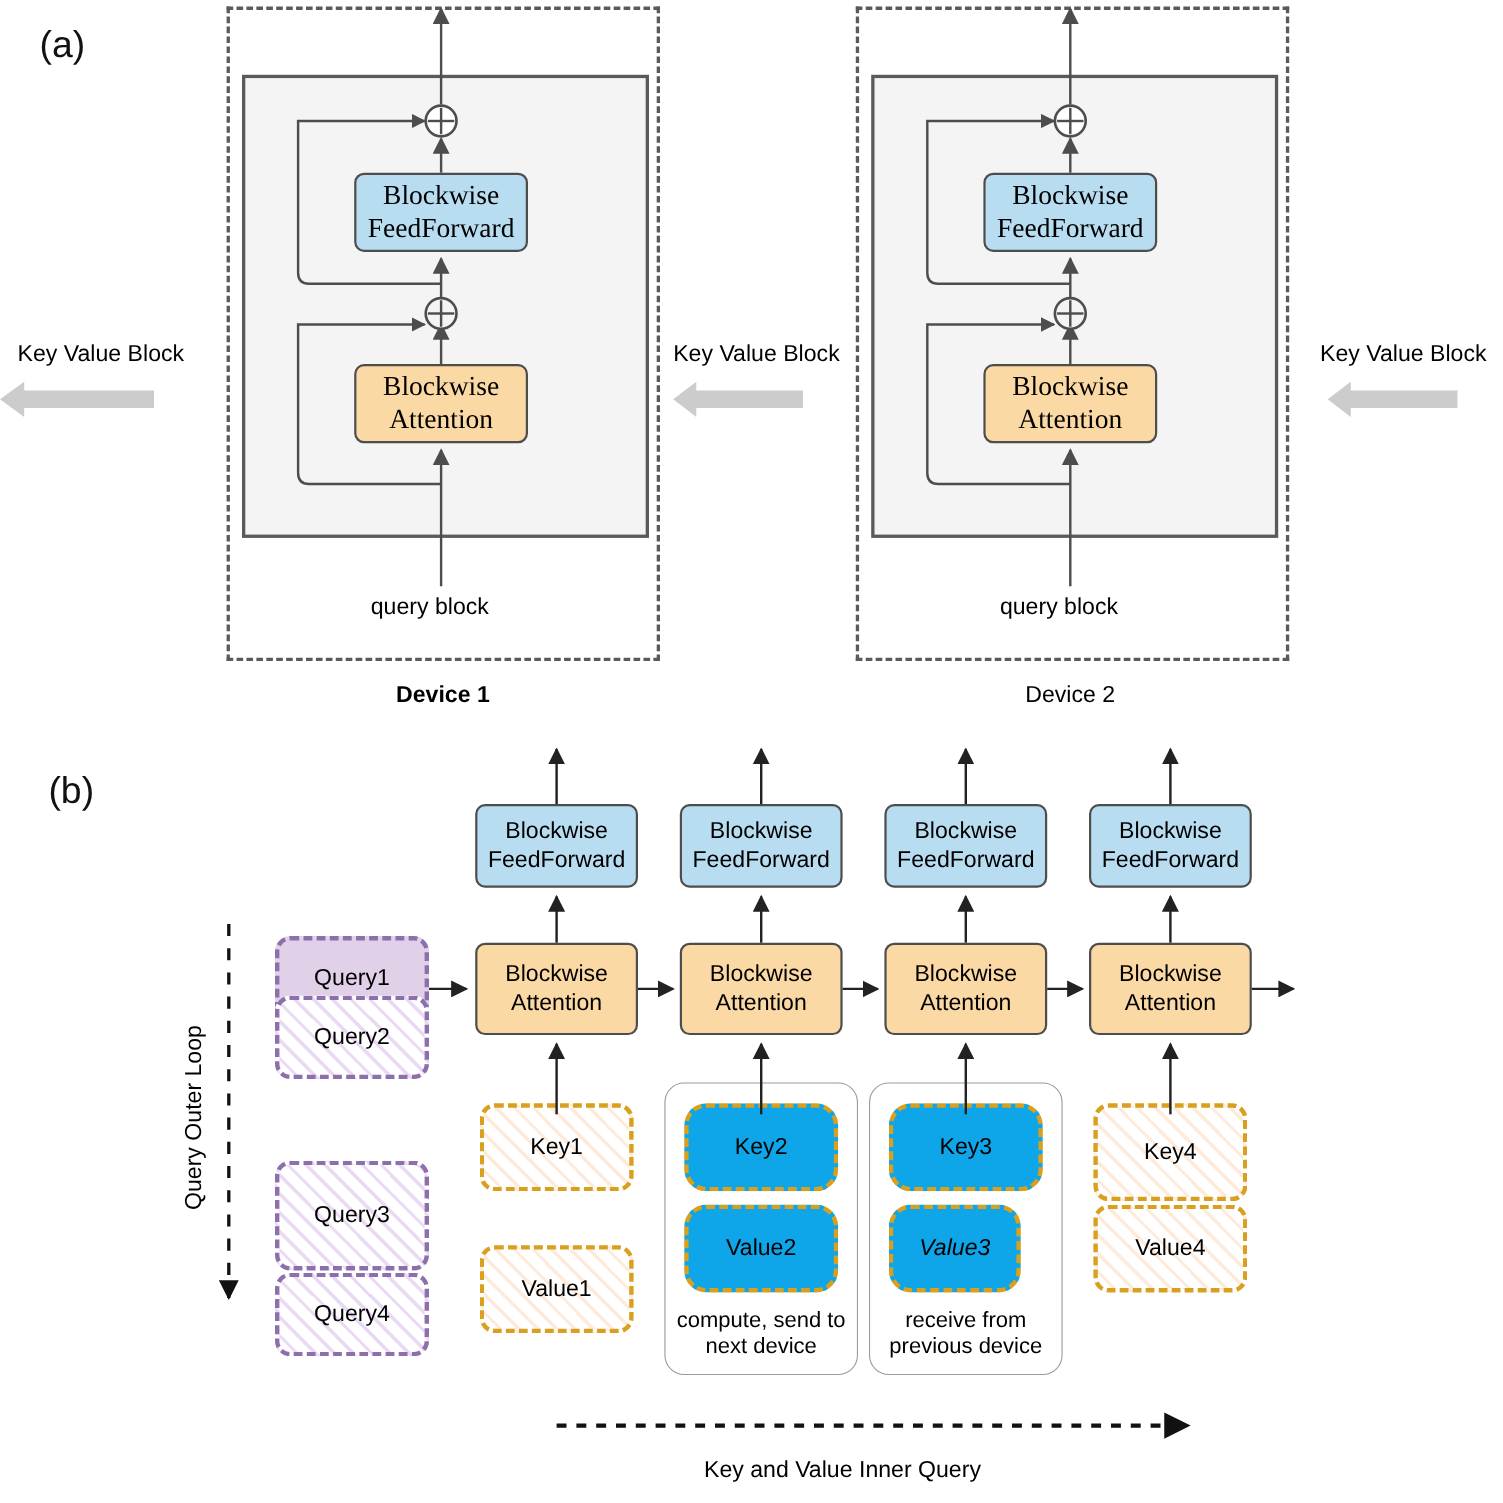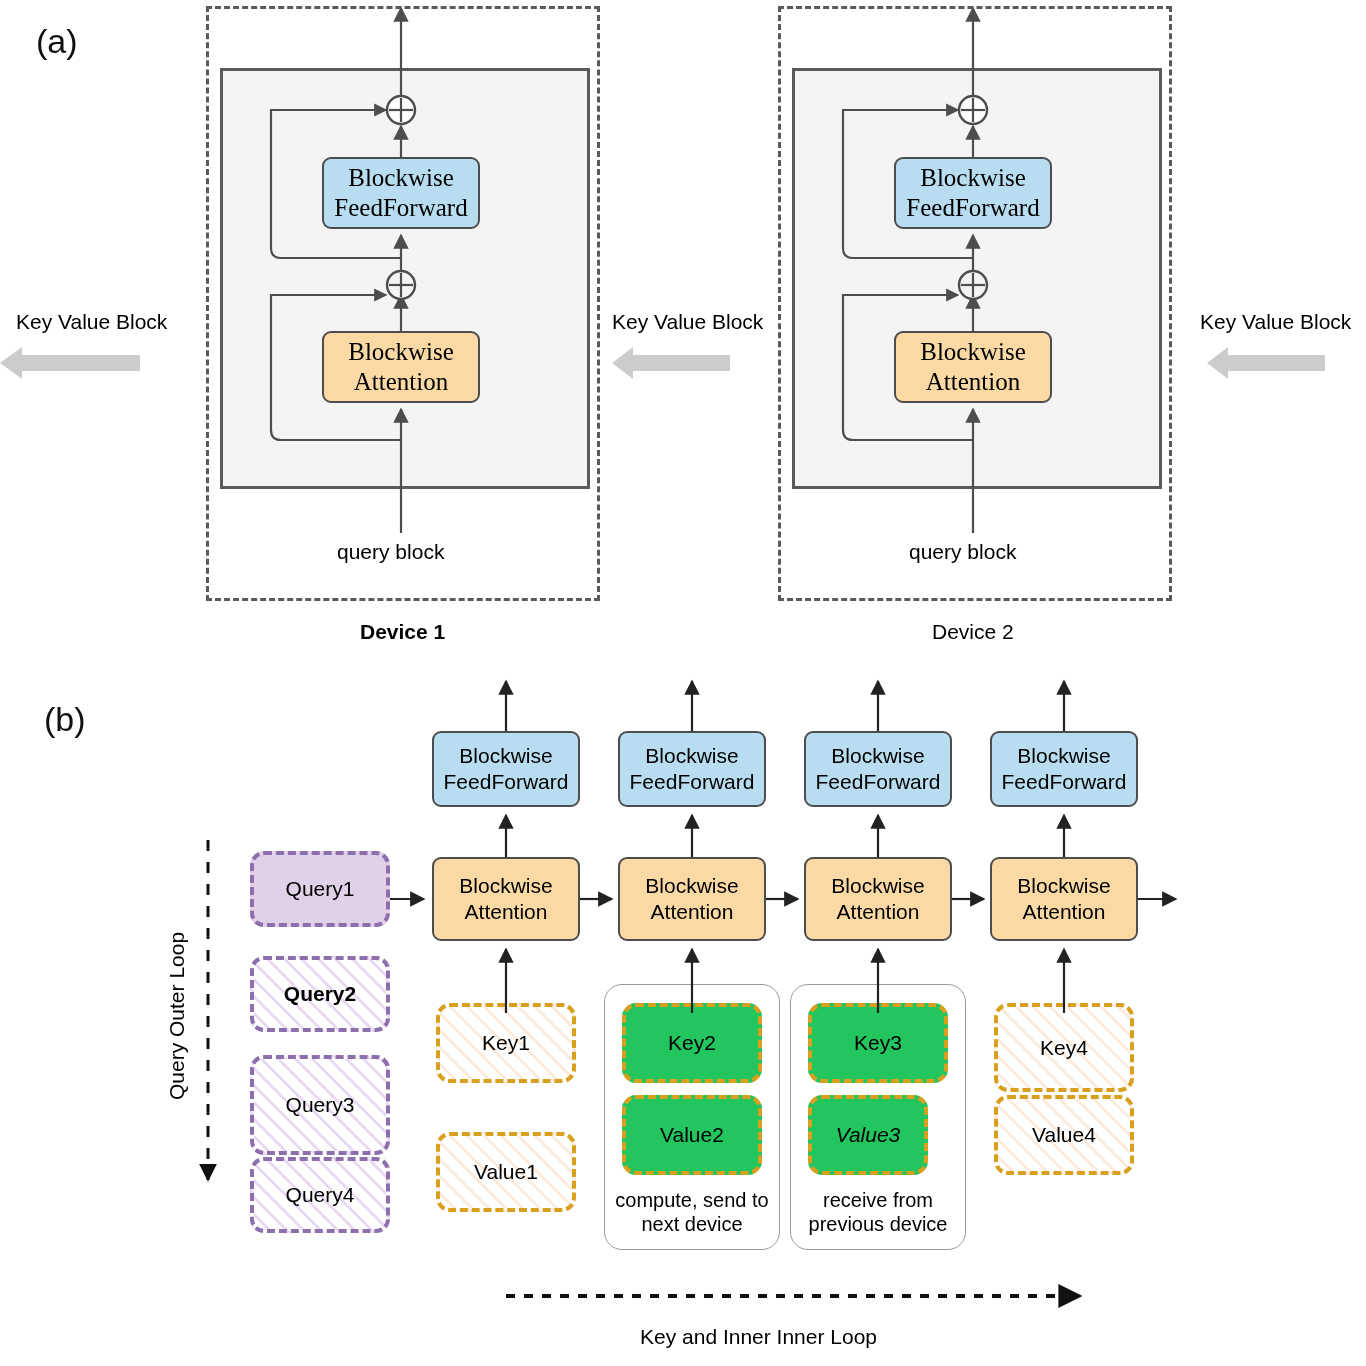--- a/index.html
+++ b/index.html
@@ -17,21 +17,21 @@
   .attn{background:#fbd9a5;}
   .serif-node .boxtext{font-family:"Liberation Serif",serif;font-size:25px;}
   .sans-node .boxtext{font-family:"Liberation Sans",sans-serif;font-size:21px;}
   .devbox{position:absolute;border:3px dashed #5a5a5a;box-sizing:border-box;}
   .innerbox{position:absolute;border:3px solid #5a5a5a;background:#f4f4f4;box-sizing:border-box;}
   .qbox{position:absolute;border:4px dashed #8e6fae;border-radius:14px;box-sizing:border-box;}
   .qfill{background:#e0d0e8;text-align:center;}
   .qhatch{background:
      repeating-linear-gradient(45deg,#ffffff 0 9px,#ead9f2 9px 12px);}
   .kvbox{position:absolute;border:4px dashed #d8a01e;border-radius:14px;box-sizing:border-box;}
-  .kvfill{background:#22c55e;}
+  .kvfill{background:#0ea5e9;border-radius:20px;}
   .kvhatch{background:
      repeating-linear-gradient(45deg,#ffffff 0 9px,#fdeada 9px 12px);}
   .kvlabel{display:flex;align-items:center;justify-content:center;width:100%;height:100%;
            font-size:21px;font-family:"Liberation Sans",sans-serif;}
   .group{position:absolute;border:1.6px solid #9a9a9a;border-radius:18px;box-sizing:border-box;background:transparent;}
   .grouptext{position:absolute;text-align:center;font-size:20px;line-height:1.22;
              font-family:"Liberation Sans",sans-serif;}
   .vlabel{position:absolute;transform:rotate(-90deg);transform-origin:left top;
           font-size:21px;white-space:nowrap;font-family:"Liberation Sans",sans-serif;}
   svg{position:absolute;left:0;top:0;overflow:visible;}
@@ -140,21 +140,21 @@
   <div class="lbl abs" style="left:360px;top:620px;font-weight:bold;">Device 1</div>
   <div class="lbl abs" style="left:932px;top:620px;">Device 2</div>
 
   <div class="panel-label abs" style="left:44px;top:700px;">(b)</div>
 
   <div class="vlabel" style="left:165px;top:1100px;">Query Outer Loop</div>
 
   <div class="qbox qfill" style="left:250px;top:851px;width:140px;height:76px;">
     <div class="kvlabel">Query1</div>
   </div>
-  <div class="qbox qhatch" style="left:250px;top:956px;width:140px;height:76px;font-weight:bold;">
+  <div class="qbox qhatch" style="left:250px;top:905px;width:140px;height:76px;">
     <div class="kvlabel">Query2</div>
   </div>
   <div class="qbox qhatch" style="left:250px;top:1055px;width:140px;height:100px;">
     <div class="kvlabel">Query3</div>
   </div>
   <div class="qbox qhatch" style="left:250px;top:1157px;width:140px;height:76px;">
     <div class="kvlabel">Query4</div>
   </div>
 
   <div class="node ffwd sans-node" style="left:432px;top:731px;width:148px;height:76px;">
@@ -279,15 +279,15 @@
 
     <g stroke="#111" stroke-width="3" fill="none" stroke-dasharray="11,11">
       <line x1="208" y1="840" x2="208" y2="1180" marker-end="url(#bhk)"></line>
     </g>
 
     <g stroke="#111" stroke-width="4" fill="none" stroke-dasharray="9,9">
       <line x1="506" y1="1296" x2="1080" y2="1296" marker-end="url(#bhk)"></line>
     </g>
   </svg>
 
-  <div class="lbl abs" style="left:640px;top:1325px;">Key and Inner Inner Loop</div>
+  <div class="lbl abs" style="left:640px;top:1325px;">Key and Value Inner Query</div>
 
 </div>
 
 </body></html>

